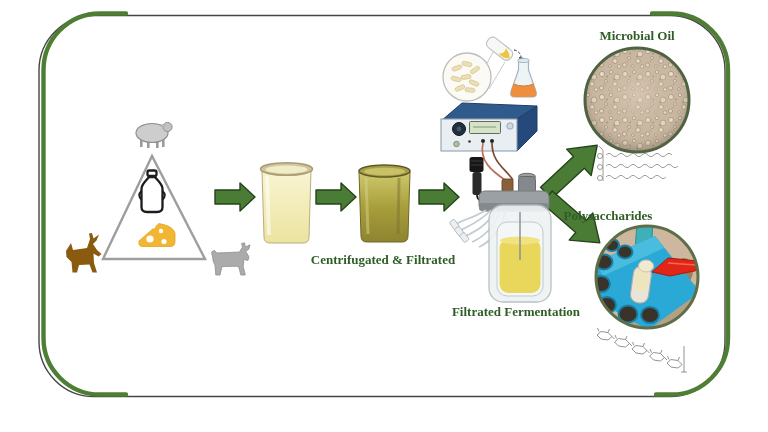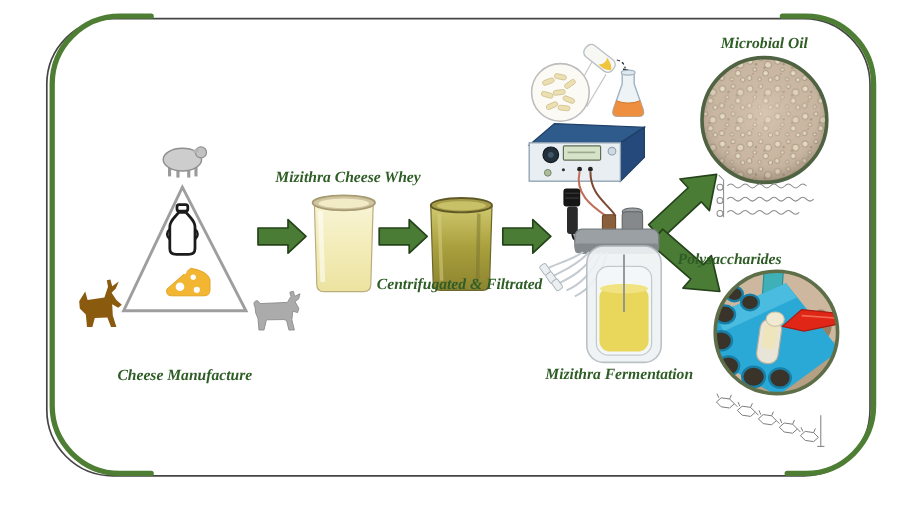--- a/index.html
+++ b/index.html
@@ -1,21 +1,21 @@
 <!DOCTYPE html>
 <html><head>
 <meta charset="utf-8">
 <style>
   html,body{margin:0;padding:0;background:#ffffff;}
   .canvas{position:relative;width:768px;height:432px;background:#ffffff;overflow:hidden;
           font-family:"Liberation Serif",serif;}
   .canvas svg{position:absolute;left:0;top:0;}
   .lbl{position:absolute;transform:translateX(-50%);font-weight:bold;font-size:13px;
        color:#2f5d26;white-space:nowrap;text-align:center;line-height:13.5px;
-       font-family:"Liberation Serif",serif;font-style:italic;}
+       font-family:"Liberation Serif",serif;}
 </style>
 </head>
 <body>
 
 <div class="canvas">
 
 <svg width="768" height="432" viewBox="0 0 768 432">
   <defs>
     <linearGradient id="jar1grad" x1="0" y1="0" x2="0" y2="1">
       <stop offset="0" stop-color="#f8f4d4"></stop>
@@ -241,22 +241,20 @@
       <path d="M0,3 l4,-3.5 l7,1 l4,4 l-4,3.5 l-7,-1 Z M2,-0.5 l-1.5,-3.5 M11,0.5 l1.5,-3.5 M15,4.5 l2.5,2.5"></path>
       <path d="M17.5,10 l4,-3.5 l7,1 l4,4 l-4,3.5 l-7,-1 Z M19.5,6.5 l-1.5,-3.5 M28.5,7.5 l1.5,-3.5 M32.5,11.5 l2.5,2.5"></path>
       <path d="M35,17 l4,-3.5 l7,1 l4,4 l-4,3.5 l-7,-1 Z M37,13.5 l-1.5,-3.5 M46,14.5 l1.5,-3.5 M50,18.5 l2.5,2.5"></path>
       <path d="M52.5,24 l4,-3.5 l7,1 l4,4 l-4,3.5 l-7,-1 Z M54.5,20.5 l-1.5,-3.5 M63.5,21.5 l1.5,-3.5 M67.5,25.5 l2.5,2.5"></path>
       <path d="M70,31 l4,-3.5 l7,1 l4,4 l-4,3.5 l-7,-1 Z M72,27.5 l-1.5,-3.5 M81,28.5 l1.5,-3.5"></path>
       <path d="M87,14 L87,40 M84,40 l6,0"></path>
     </g>
   </g>
 </svg>
 
-<div class="lbl" style="left:290px;top:141px">Mizithra Cheese Whey</div>
-<div class="lbl" style="left:383px;top:230px">
+<div class="lbl" style="left:383px;top:253px">
   <div>Centrifugated &amp; Filtrated</div>
 </div>
-<div class="lbl" style="left:154px;top:306px">Cheese Manufacture</div>
-<div class="lbl" style="left:516px;top:305px">Mizithra Fermentation</div>
+<div class="lbl" style="left:516px;top:305px">Filtrated Fermentation</div>
 <div class="lbl" style="left:637px;top:29px">Microbial Oil</div>
 <div class="lbl" style="left:608px;top:209px">Polysaccharides</div>
 
 </div>
 
 </body></html>

